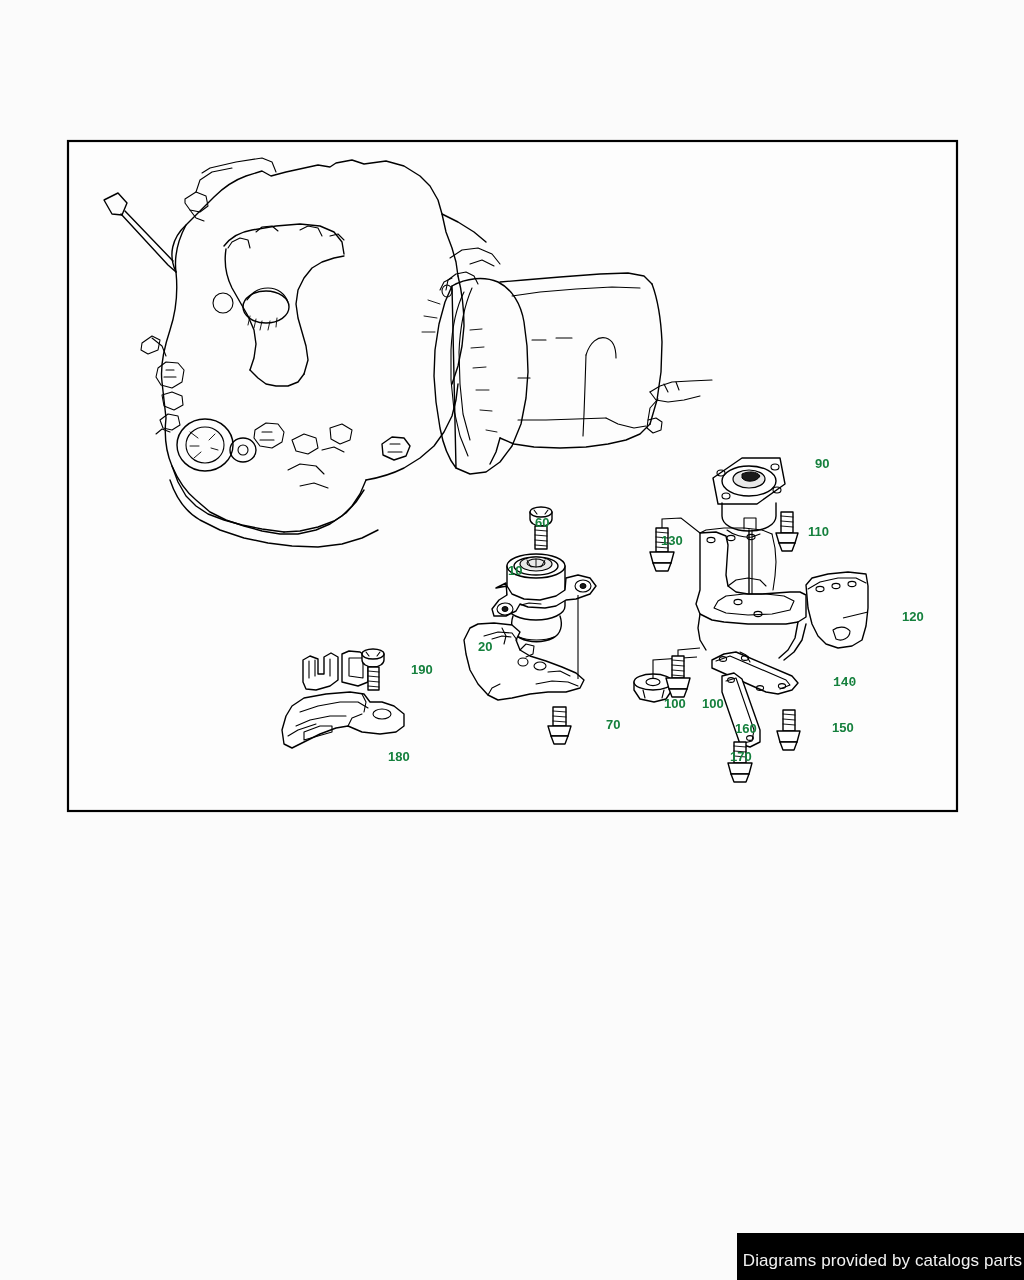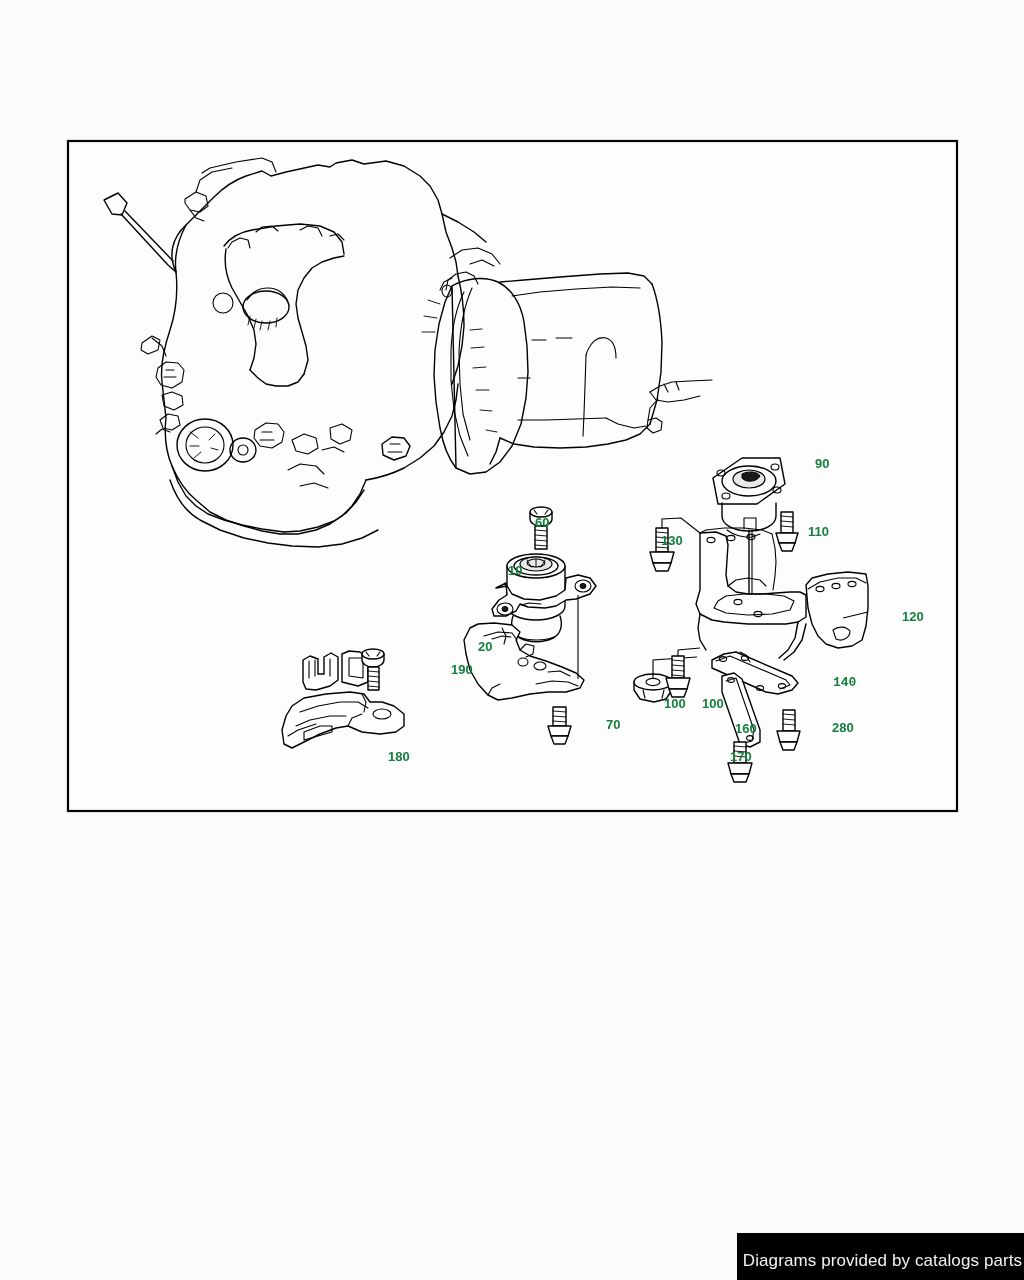--- a/index.html
+++ b/index.html
@@ -461,23 +461,23 @@
   <div class="part-label" style="left:446px; top:640px;">20</div>
   <div class="part-label" style="left:503px; top:516px;">60</div>
   <div class="part-label" style="left:574px; top:718px;">70</div>
   <div class="part-label" style="left:783px; top:457px;">90</div>
   <div class="part-label" style="left:632px; top:697px;">100</div>
   <div class="part-label" style="left:670px; top:697px;">100</div>
   <div class="part-label" style="left:776px; top:525px;">110</div>
   <div class="part-label" style="left:846px; top:610px;margin-left:24px;">120</div>
   <div class="part-label" style="left:629px; top:534px;">130</div>
   <div class="part-label" style="left:801px; top:676px;font-family:Liberation Mono, monospace;">140</div>
-  <div class="part-label" style="left:800px; top:721px;">280</div>
+  <div class="part-label" style="left:800px; top:721px;">150</div>
   <div class="part-label" style="left:703px; top:722px;">160</div>
   <div class="part-label" style="left:698px; top:750px;text-align:right;">170</div>
   <div class="part-label" style="left:356px; top:750px;">180</div>
-  <div class="part-label" style="left:379px; top:663px;margin-left:40px;">190</div>
+  <div class="part-label" style="left:379px; top:663px;">190</div>
 
   <div class="wm-bar">
     <span>Diagrams provided by catalogs parts</span>
   </div>
 
 </div>
 
 </body></html>

